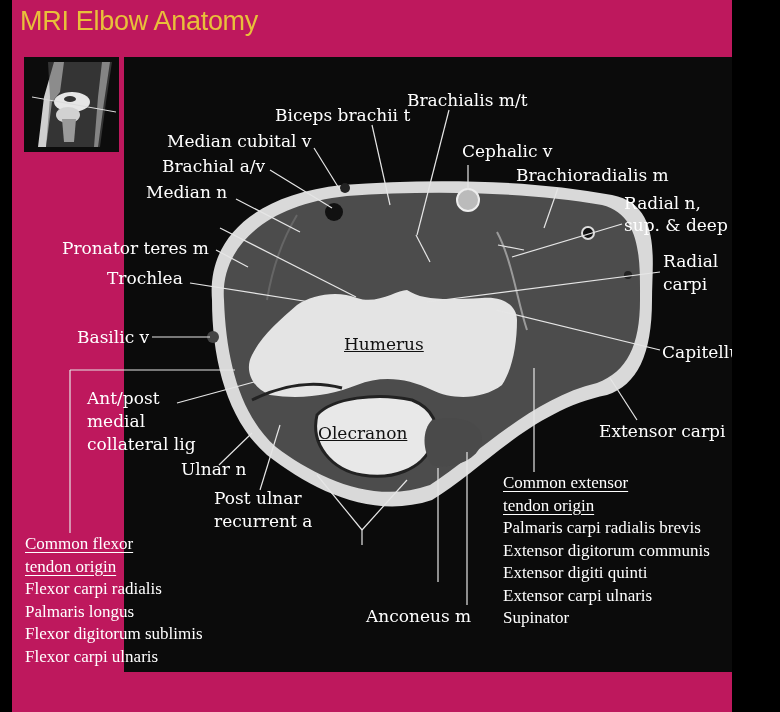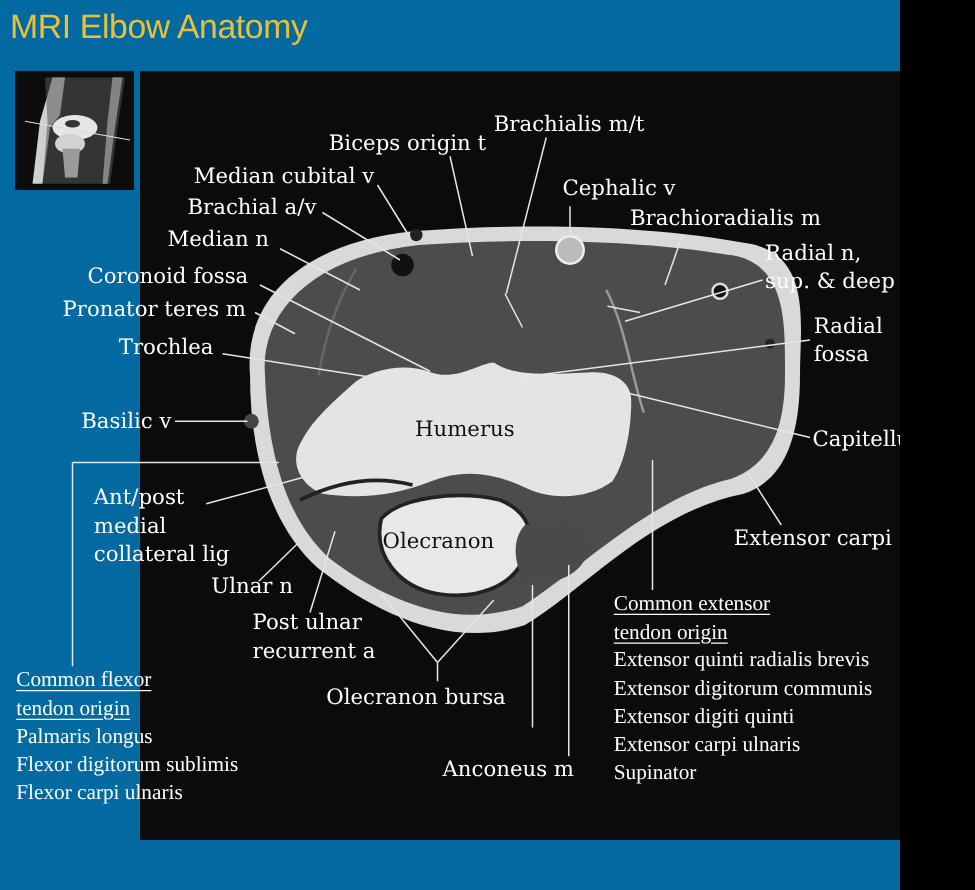--- a/index.html
+++ b/index.html
@@ -1,22 +1,22 @@
 <!DOCTYPE html>
 <html><head>
 <meta charset="utf-8">
 <style>
   html, body { margin:0; padding:0; background:#000; }
-  #stage { position:relative; width:720px; height:712px; background:#0369a1; overflow:hidden; }
+  #stage { position:relative; width:720px; height:712px; background:#be185d; overflow:hidden;margin-left:12px; }
   .title { position:absolute; left:8px; top:6px; font-family:"Liberation Sans", sans-serif; font-size:27px; color:#e8c03a; letter-spacing:-0.3px; }
   .panel { position:absolute; left:112px; top:57px; width:625px; height:615px; background:#0b0b0b; }
   .thumb { position:absolute; left:12px; top:57px; width:95px; height:95px; background:#0a0a0a; }
   svg.diagram { position:absolute; left:0; top:0; }
   .lbl { position:absolute; font-family:"DejaVu Serif", "Liberation Serif", serif; font-size:17px; color:#fff; line-height:22px; white-space:nowrap; }
-  .lbl.dark { color:#111; }
+  .lbl.dark { color:#111;text-decoration:underline; }
   .stack { position:absolute; font-family:Liberation Serif, serif; font-size:17px; color:#fff; line-height:22.5px; white-space:nowrap; }
   .stack div { margin:0; }
   .stack .u { text-decoration:underline; text-underline-offset:3px; }
 </style>
 </head>
 <body>
 
 <div id="stage">
   <div class="title">MRI Elbow Anatomy</div>
 
@@ -85,58 +85,57 @@
       <line x1="207" y1="465" x2="240" y2="433"></line>
       <line x1="248" y1="490" x2="268" y2="425"></line>
       <line x1="305" y1="475" x2="350" y2="530"></line>
       <line x1="395" y1="480" x2="350" y2="530"></line>
       <line x1="350" y1="530" x2="350" y2="545"></line>
       <line x1="426" y1="468" x2="426" y2="582"></line>
       <line x1="455" y1="452" x2="455" y2="605"></line>
     </g>
   </svg>
 
-  <div class="lbl" style="left:263px;top:104px">Biceps origin t</div>
+  <div class="lbl" style="left:263px;top:104px">Biceps brachii t</div>
   <div class="lbl" style="left:395px;top:89px">Brachialis m/t</div>
   <div class="lbl" style="left:155px;top:130px">Median cubital v</div>
   <div class="lbl" style="left:450px;top:140px">Cephalic v</div>
   <div class="lbl" style="left:150px;top:155px">Brachial a/v</div>
   <div class="lbl" style="left:504px;top:164px">Brachioradialis m</div>
   <div class="lbl" style="left:134px;top:181px">Median n</div>
   <div class="lbl" style="left:612px;top:192px">Radial n,</div>
   <div class="lbl" style="left:612px;top:214px">sup. &amp; deep</div>
-  <div class="lbl" style="left:70px;top:210px">Coronoid fossa</div>
   <div class="lbl" style="left:50px;top:237px">Pronator teres m</div>
   <div class="lbl" style="left:651px;top:250px">Radial</div>
-  <div class="lbl" style="left:651px;top:273px">fossa</div>
+  <div class="lbl" style="left:651px;top:273px">carpi</div>
   <div class="lbl" style="left:95px;top:267px">Trochlea</div>
   <div class="lbl" style="left:65px;top:326px">Basilic v</div>
   <div class="lbl dark" style="left:332px;top:333px">Humerus</div>
   <div class="lbl" style="left:650px;top:341px">Capitellum</div>
   <div class="lbl" style="left:75px;top:387px">Ant/post</div>
   <div class="lbl" style="left:75px;top:410px">medial</div>
   <div class="lbl" style="left:75px;top:433px">collateral lig</div>
   <div class="lbl dark" style="left:306px;top:422px">Olecranon</div>
   <div class="lbl" style="left:587px;top:420px">Extensor carpi</div>
   <div class="lbl" style="left:169px;top:458px">Ulnar n</div>
   <div class="lbl" style="left:202px;top:487px">Post ulnar</div>
   <div class="lbl" style="left:202px;top:510px">recurrent a</div>
-  <div class="lbl" style="left:261px;top:547px">Olecranon bursa</div>
   <div class="lbl" style="left:354px;top:605px">Anconeus m</div>
 
   <div class="stack" style="left:13px;top:533px">
     <div class="u">Common flexor</div>
     <div class="u">tendon origin</div>
+    <div>Flexor carpi radialis</div>
     <div>Palmaris longus</div>
     <div>Flexor digitorum sublimis</div>
     <div>Flexor carpi ulnaris</div>
   </div>
 
   <div class="stack" style="left:491px;top:472px">
     <div class="u">Common extensor</div>
     <div class="u">tendon origin</div>
-    <div>Extensor quinti radialis brevis</div>
+    <div>Palmaris carpi radialis brevis</div>
     <div>Extensor digitorum communis</div>
     <div>Extensor digiti quinti</div>
     <div>Extensor carpi ulnaris</div>
     <div>Supinator</div>
   </div>
 </div>
 
 </body></html>

